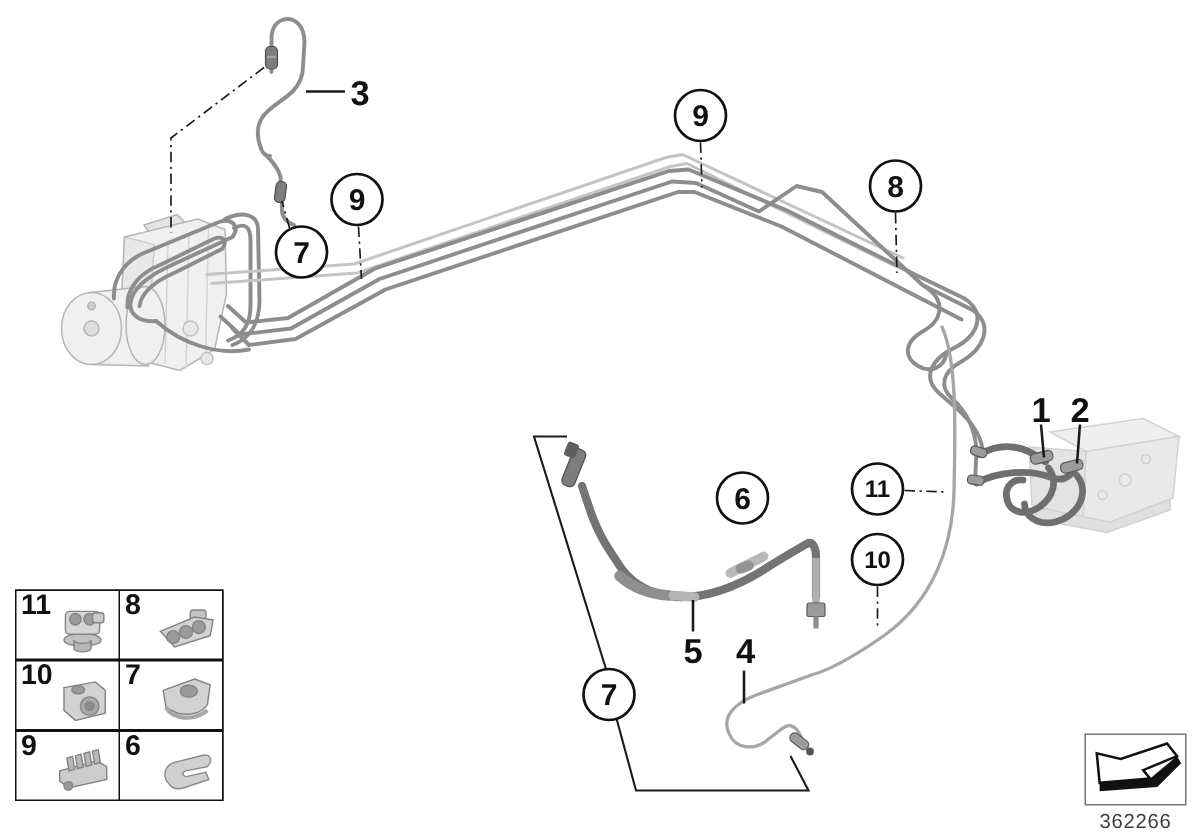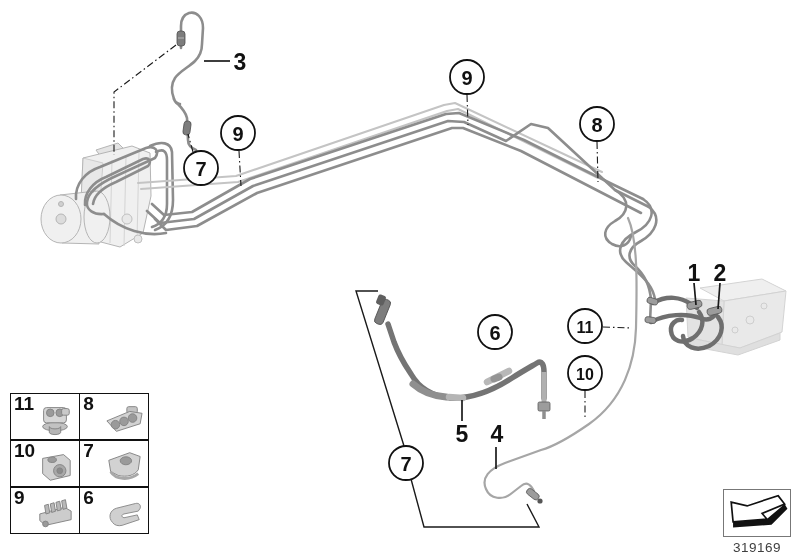--- a/index.html
+++ b/index.html
@@ -272,15 +272,15 @@
     </div>
 
   </div>
 
   <div class="footer-box">
     <svg width="65" height="45" viewBox="0 0 68 48">
       <path d="M9,34 L45,31 L64,15 L67,20 L50,37 L9,40 Z" fill="#111"></path>
       <path d="M57,6 L64,15 L40,25 L45,31 L9,34 L7,13 L24,17 Z" fill="#fff" stroke="#111" stroke-width="1.8" stroke-linejoin="miter"></path>
     </svg>
   </div>
-  <div class="footer-num">319169</div>
+  <div class="footer-num">362266</div>
 
 </div>
 
 </body></html>

